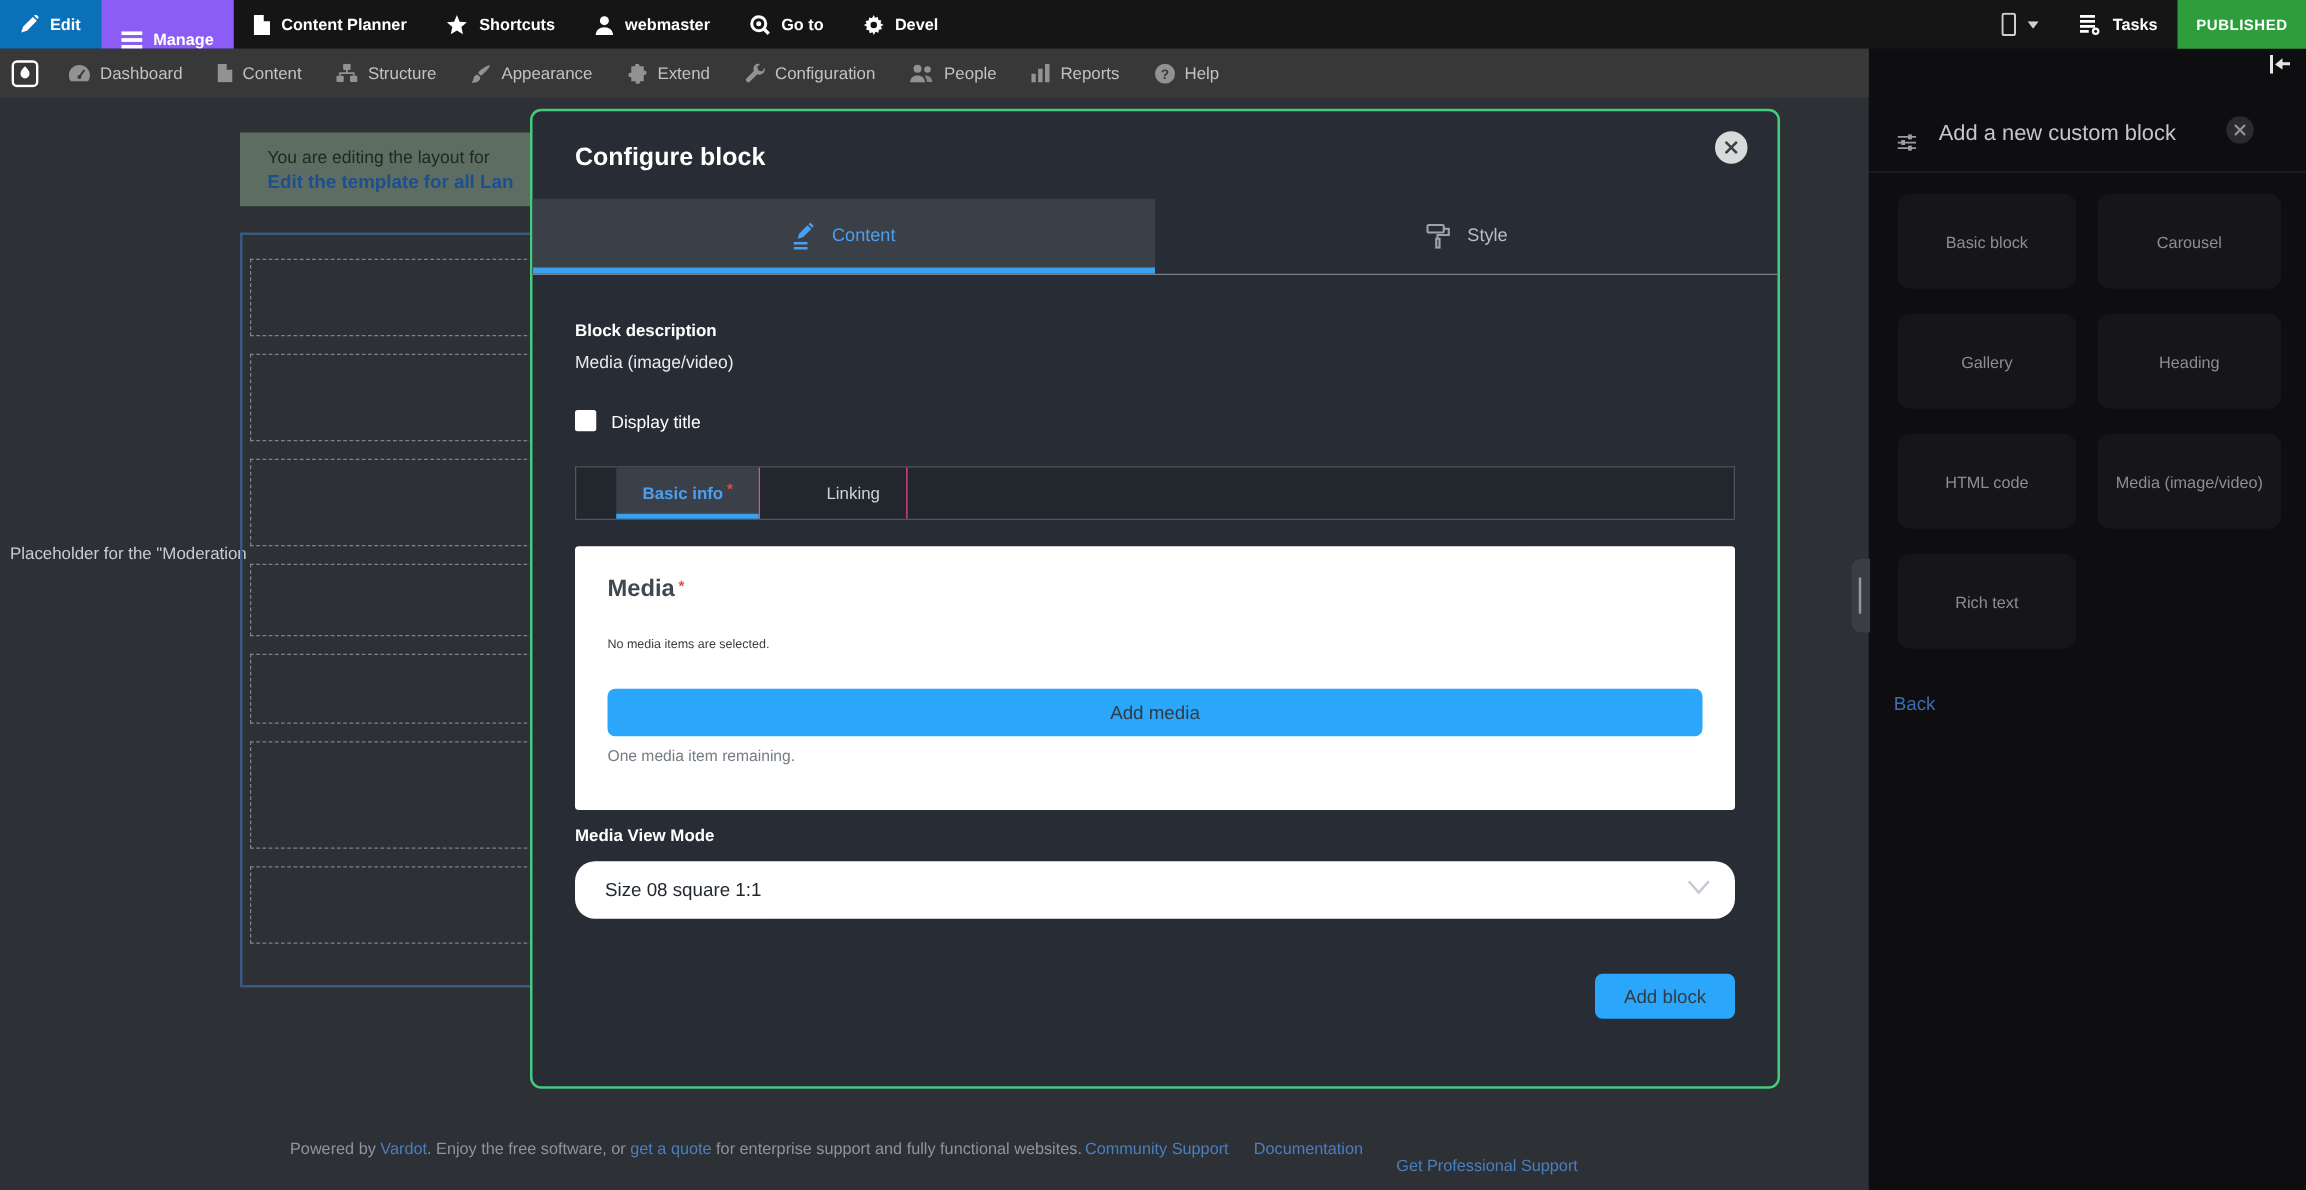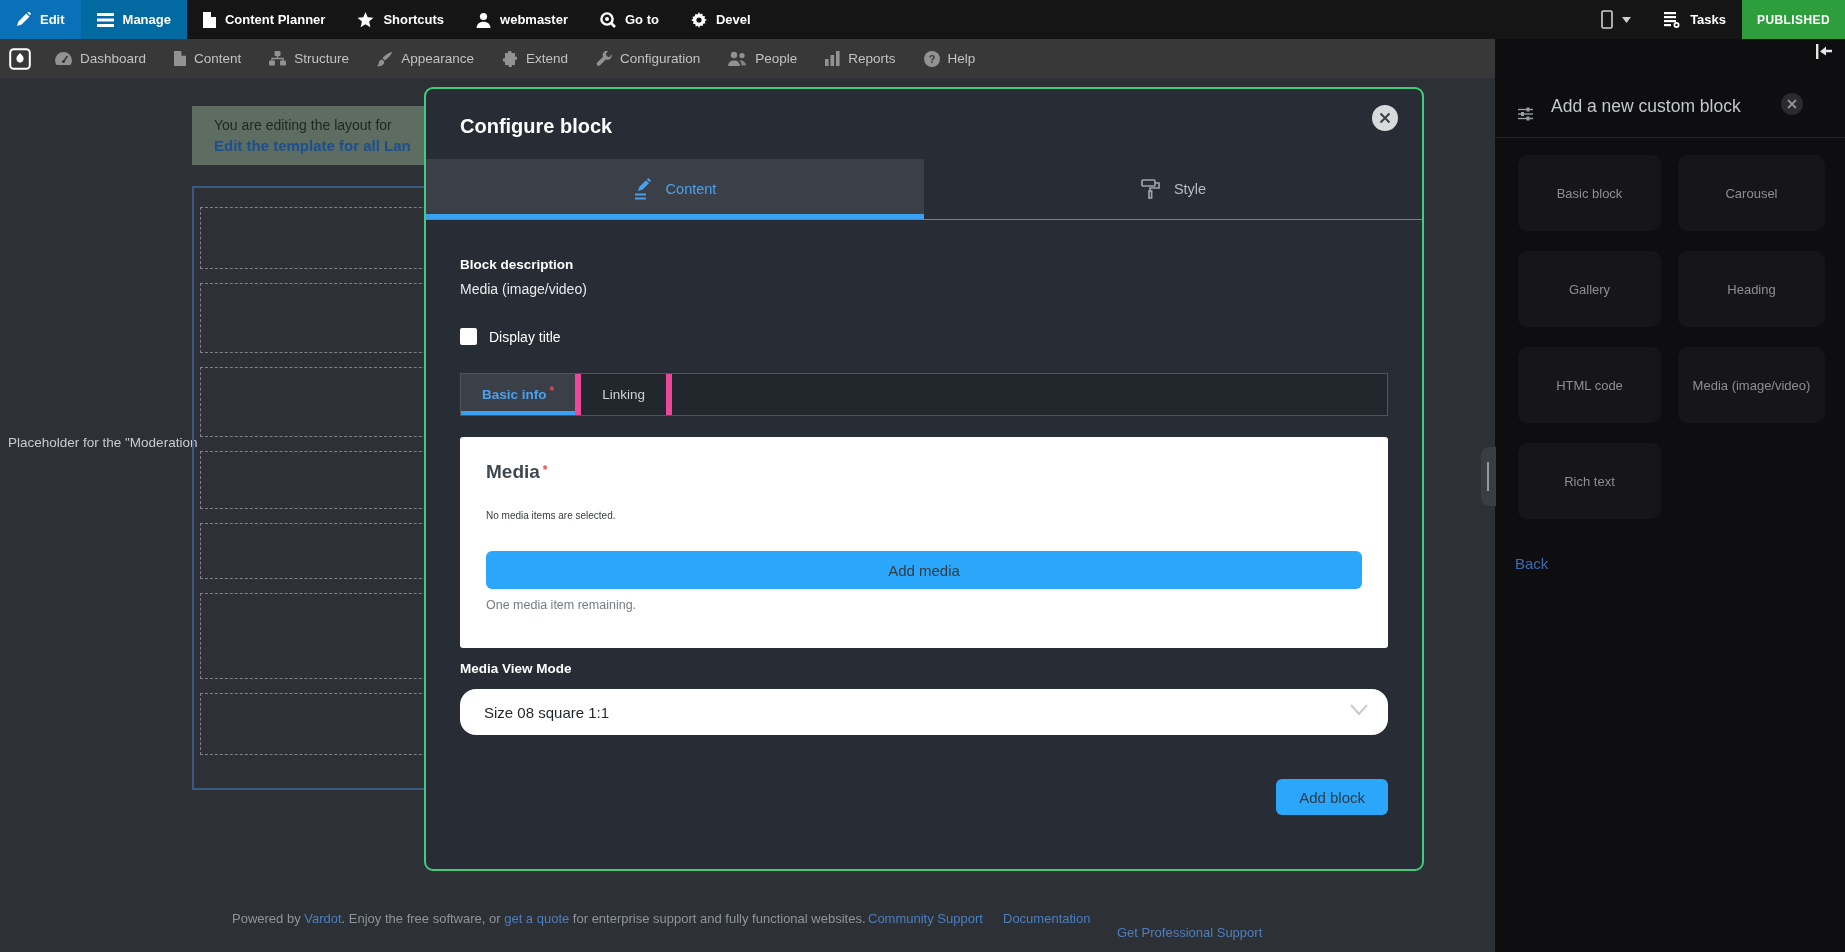--- a/index.html
+++ b/index.html
@@ -6,21 +6,21 @@
   .screen{position:relative;width:1845px;height:952px;overflow:hidden;
           font-family:"Liberation Sans",sans-serif;background:#2d3035;}
   .icon{display:inline-flex;align-items:center;justify-content:center;}
   .icon svg{display:block;}
 
   
   .tb-top{position:absolute;top:0;left:0;width:100%;height:39px;background:#151515;
           display:flex;align-items:stretch;color:#fff;font-size:13px;font-weight:bold;z-index:30;}
   .tb-item{display:flex;align-items:center;gap:9px;padding:0 16px;white-space:nowrap;cursor:pointer;}
   .tb-item.edit{background:#0a71b8;}
-  .tb-item.manage{background:#0369a1;}
+  .tb-item.manage{background:#8b5cf6;align-items:flex-end;}
   .tb-spacer{flex:1;}
   .tb-badge{display:flex;align-items:center;padding:0 15px;background:#2e9e3d;color:#fff;
             font-size:12px;letter-spacing:.4px;}
 
   
   .tb-admin{position:absolute;top:39px;left:0;width:1495px;height:39px;background:#383838;
             display:flex;align-items:center;color:#c2c2c2;font-size:13.5px;z-index:30;}
   .ta-item{display:flex;align-items:center;gap:8px;padding:0 14px;white-space:nowrap;cursor:pointer;}
   .ta-logo{padding:0 10px 0 9px;}
 
@@ -72,21 +72,21 @@
   .m-tab.active{background:#3b3f47;color:#4aa0ef;box-shadow:inset 0 -5px 0 #39a0f2;}
   .m-body{position:absolute;left:34px;right:34px;top:131px;bottom:0;}
   .fld-label{font-size:13.5px;font-weight:bold;color:#fff;}
   .m-desc-label{margin-top:37px;}
   .m-desc-value{margin-top:9px;font-size:14px;color:#e8eaec;}
   .m-check-row{margin-top:31px;display:flex;align-items:center;gap:12px;font-size:14px;cursor:pointer;}
   .checkbox{width:17px;height:17px;background:#fff;border-radius:2px;}
 
   .inner-tabs{margin-top:28px;display:flex;border:1px solid #515459;border-bottom:none;background:#22262d;height:41px;}
   .inner-tab{display:flex;align-items:center;justify-content:space-between;padding:0 21px;font-size:13.5px;
-             color:#ced2d6;border-right:6px solid #ec4899;cursor:pointer;position:relative;}
+             color:#ced2d6;border-right:1px solid #ec4899;cursor:pointer;position:relative;margin-left:32px;}
   .inner-tab.active{background:#3b3f47;color:#4aa0ef;font-weight:bold;box-shadow:inset 0 -4px 0 #39a0f2;}
   .req{color:#e24c4c;font-size:12px;margin-left:3px;position:relative;top:-4px;}
   .inner-line{height:1px;background:#515459;}
 
   .media-card{margin-top:21px;background:#fff;border-radius:3px;padding:24px 26px 36px 26px;color:#3a3f45;}
   .media-legend{font-size:19px;font-weight:bold;color:#3f4850;}
   .media-empty{margin-top:27px;font-size:10px;color:#383d43;}
   .btn-blue{background:#2aa7fb;color:#333b44;border:none;border-radius:6px;font-family:inherit;cursor:pointer;}
   .btn-addmedia{display:block;width:100%;height:38px;margin-top:30px;font-size:15px;}
   .media-remaining{margin-top:9px;font-size:12.5px;color:#757c84;}

